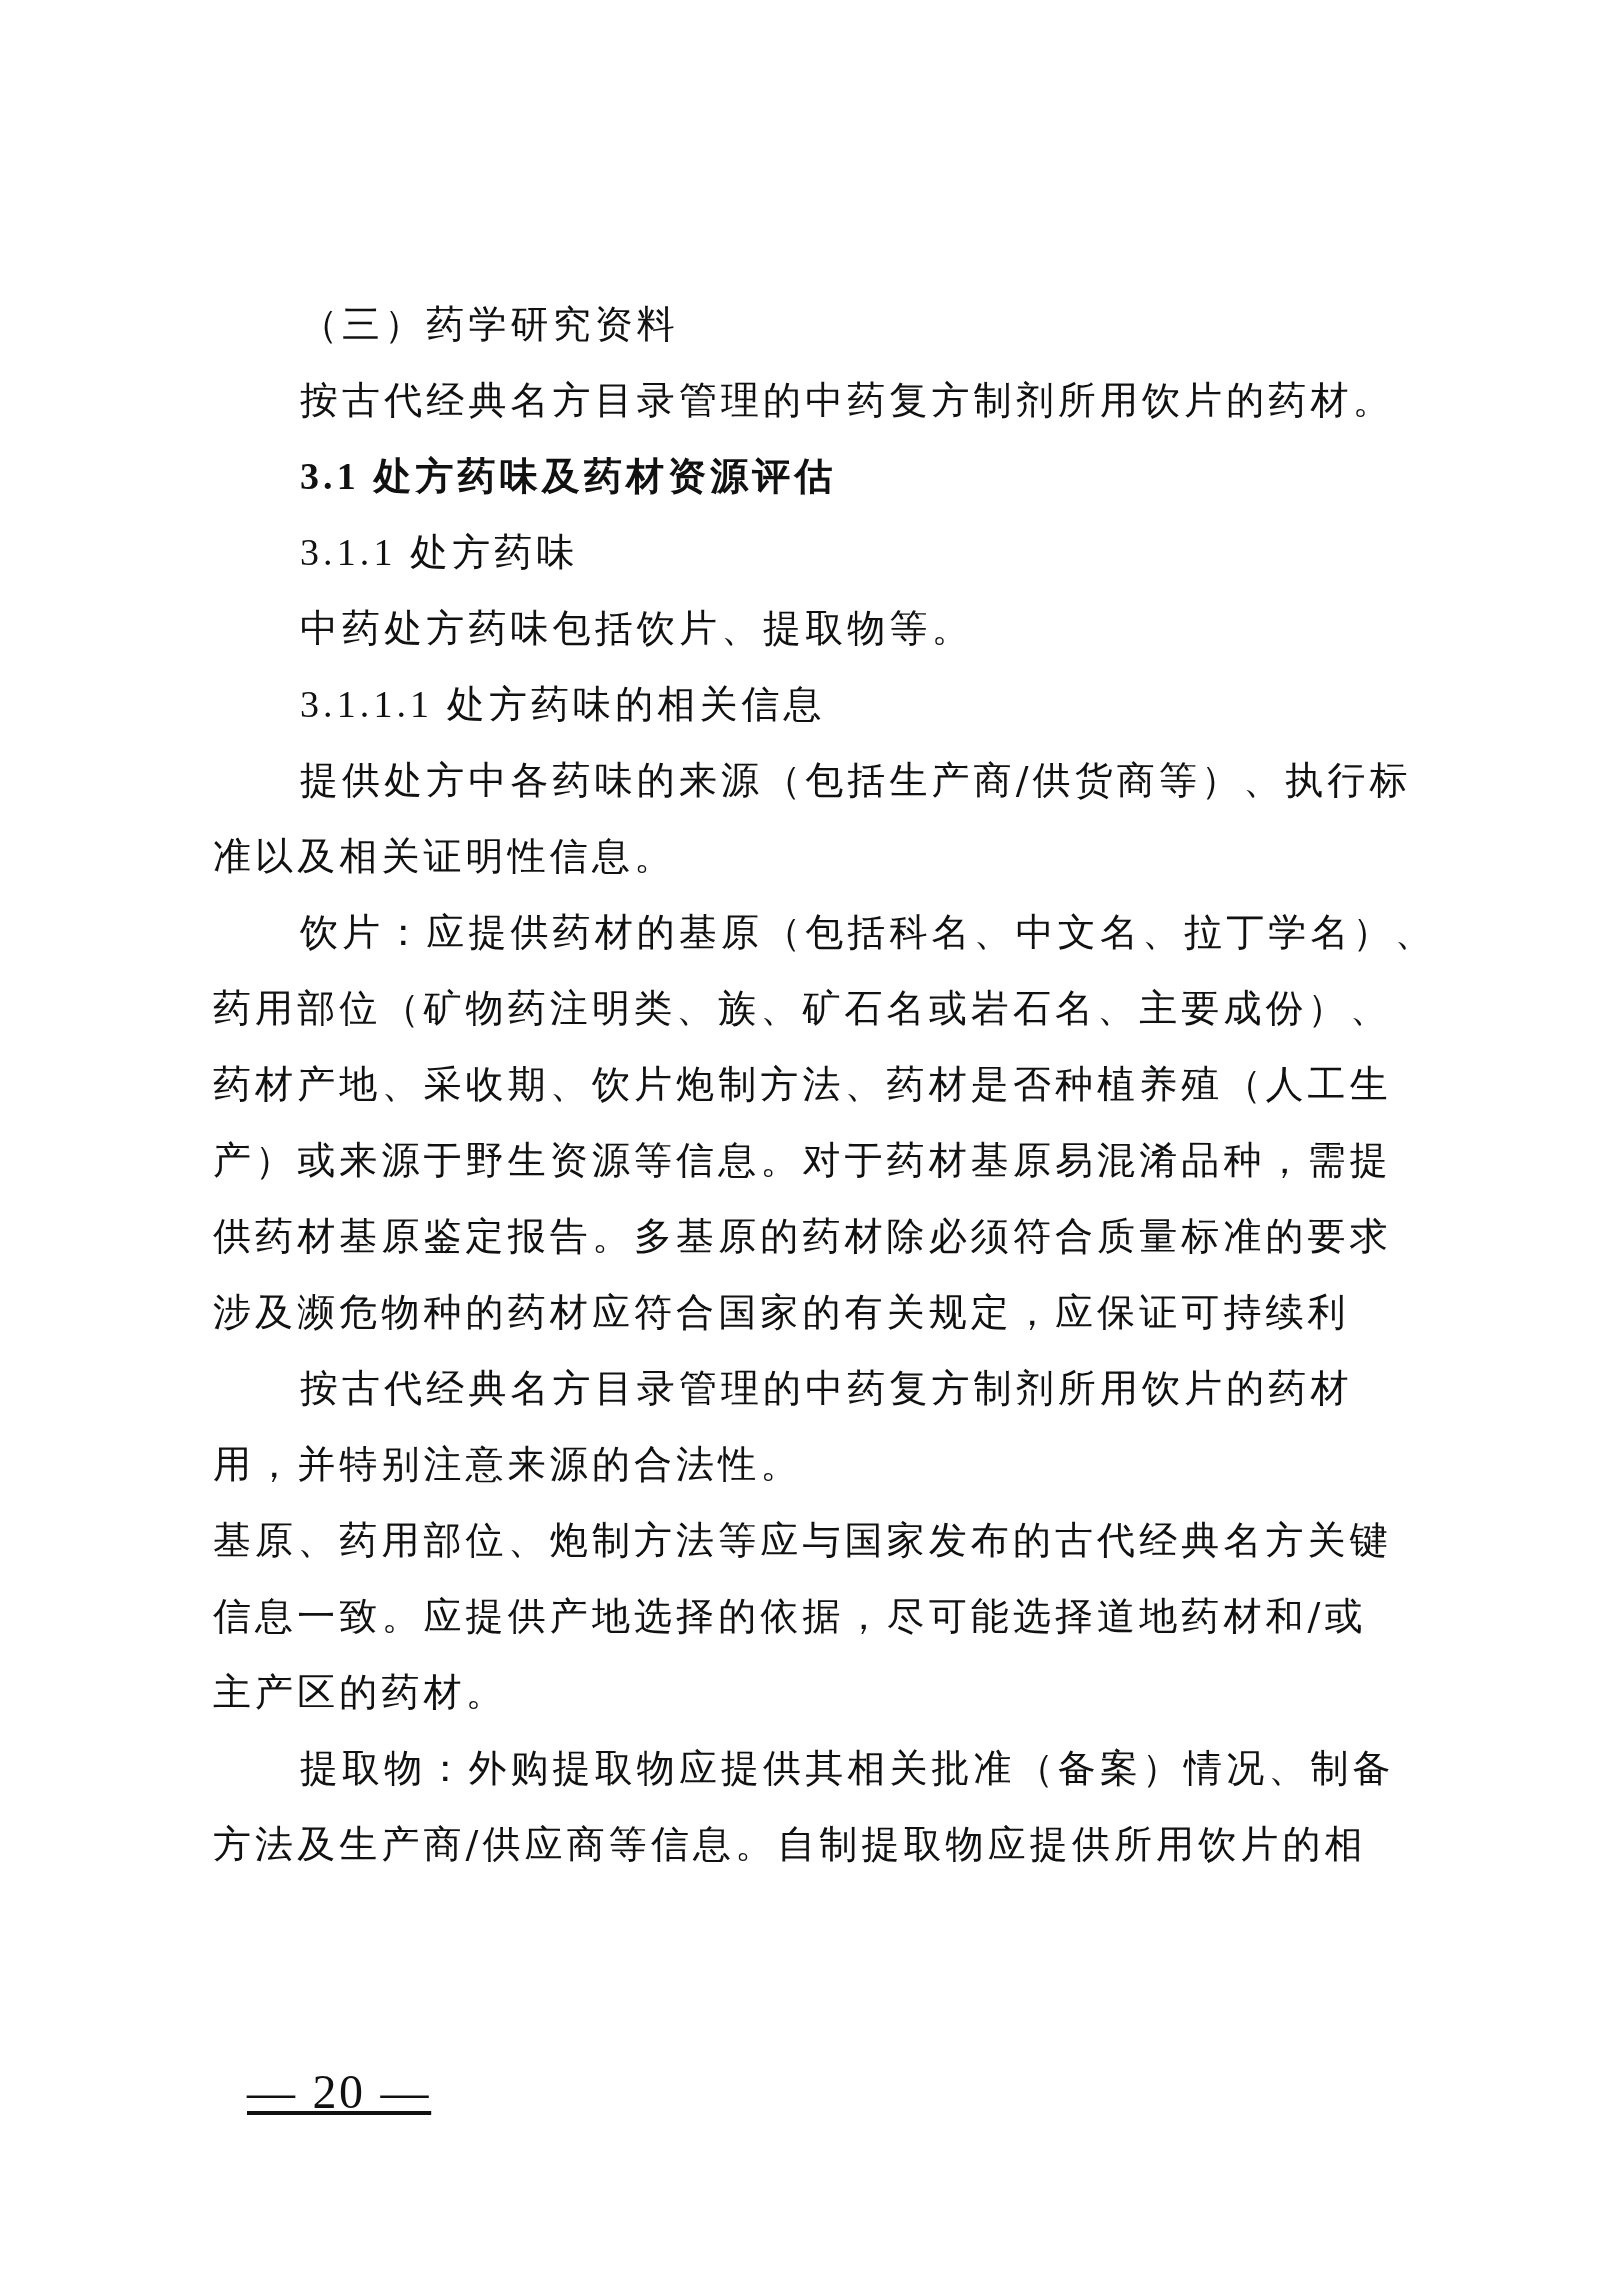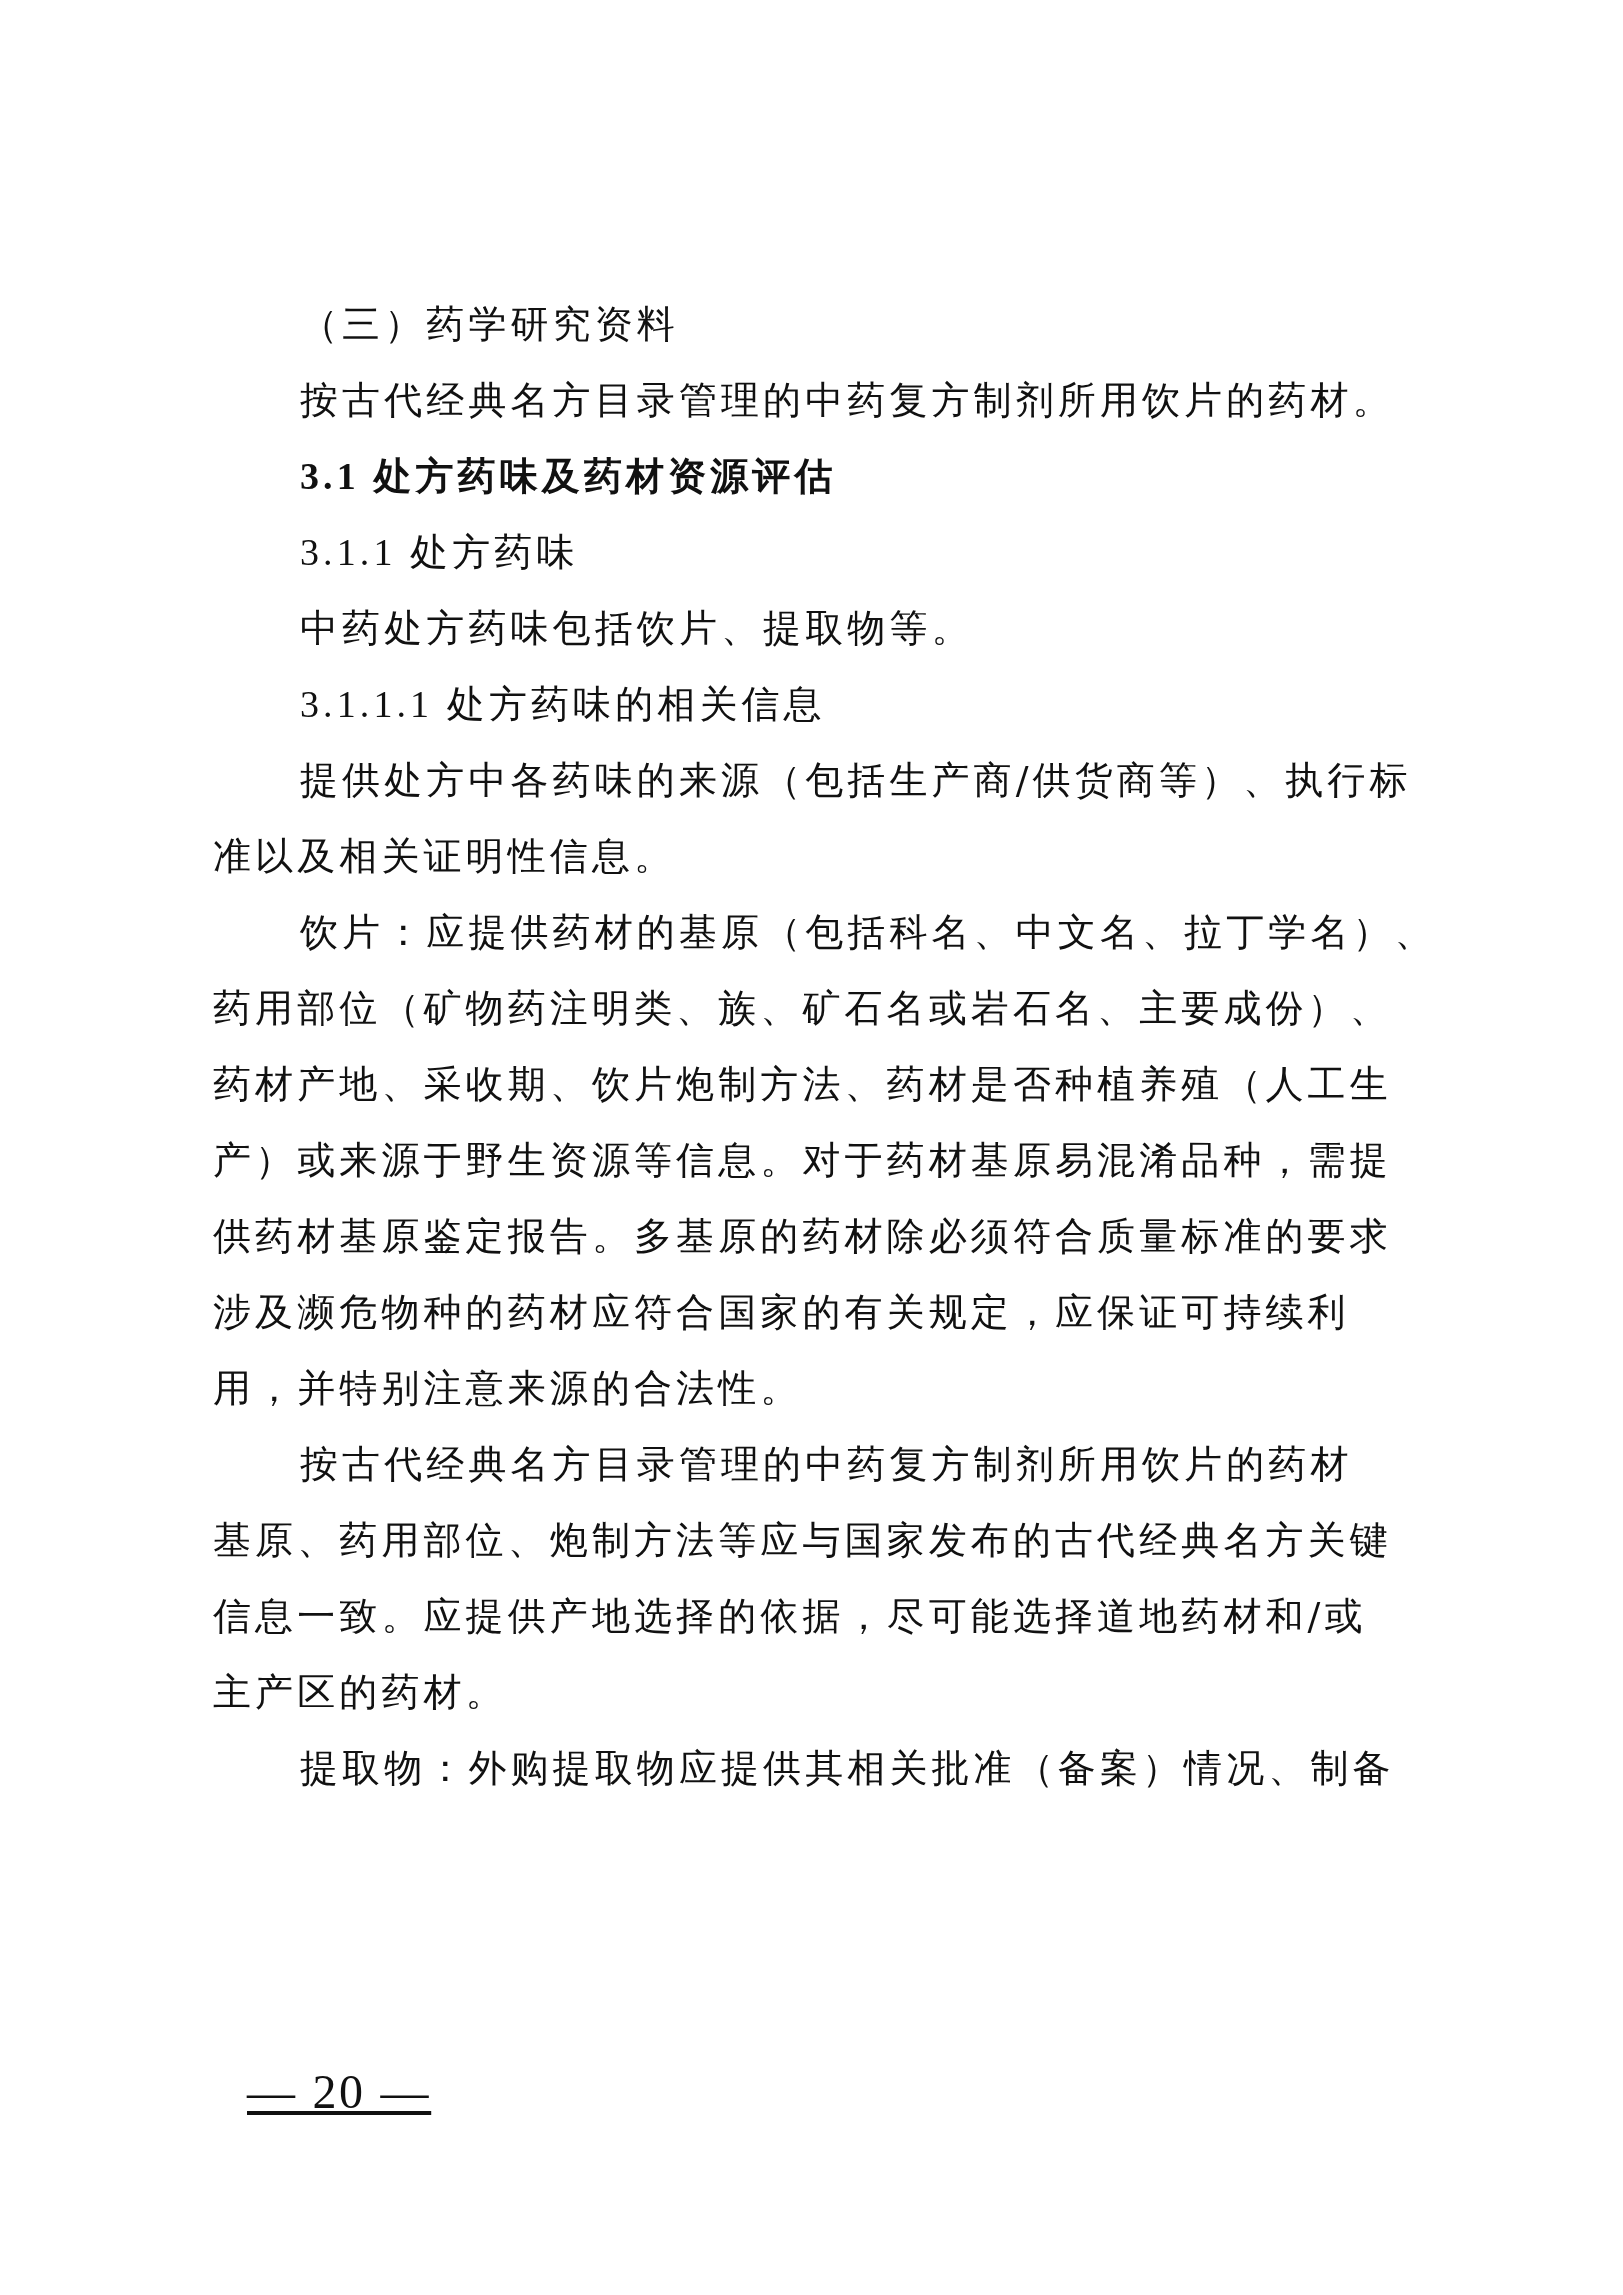--- a/index.html
+++ b/index.html
@@ -76,26 +76,27 @@
 
     <div class="line para-first">提供处方中各药味的来源（包括生产商/供货商等）、执行标</div>
     <div class="line">准以及相关证明性信息。</div>
 
     <div class="line para-first">饮片：应提供药材的基原（包括科名、中文名、拉丁学名）、</div>
     <div class="line">药用部位（矿物药注明类、族、矿石名或岩石名、主要成份）、</div>
     <div class="line">药材产地、采收期、饮片炮制方法、药材是否种植养殖（人工生</div>
     <div class="line">产）或来源于野生资源等信息。对于药材基原易混淆品种，需提</div>
     <div class="line">供药材基原鉴定报告。多基原的药材除必须符合质量标准的要求</div>
     <div class="line">涉及濒危物种的药材应符合国家的有关规定，应保证可持续利</div>
+    <div class="line para-first">按古代经典名方目录管理的中药复方制剂所用饮片的药材</div>
+
     <div class="line">用，并特别注意来源的合法性。</div>
-
-    <div class="line para-first">按古代经典名方目录管理的中药复方制剂所用饮片的药材</div>
     <div class="line">基原、药用部位、炮制方法等应与国家发布的古代经典名方关键</div>
     <div class="line">信息一致。应提供产地选择的依据，尽可能选择道地药材和/或</div>
     <div class="line">主产区的药材。</div>
 
     <div class="line para-first">提取物：外购提取物应提供其相关批准（备案）情况、制备</div>
+    <div class="line">方法及生产商/供应商等信息。自制提取物应提供所用饮片的相</div>
 
   </div>
 
   <div class="page-number">— 20 —</div>
 </div>
 
 
 </body></html>

